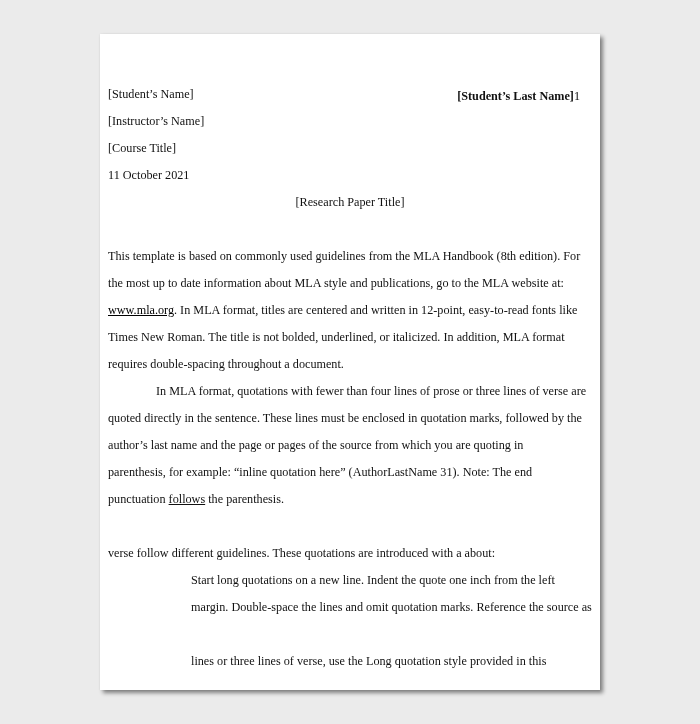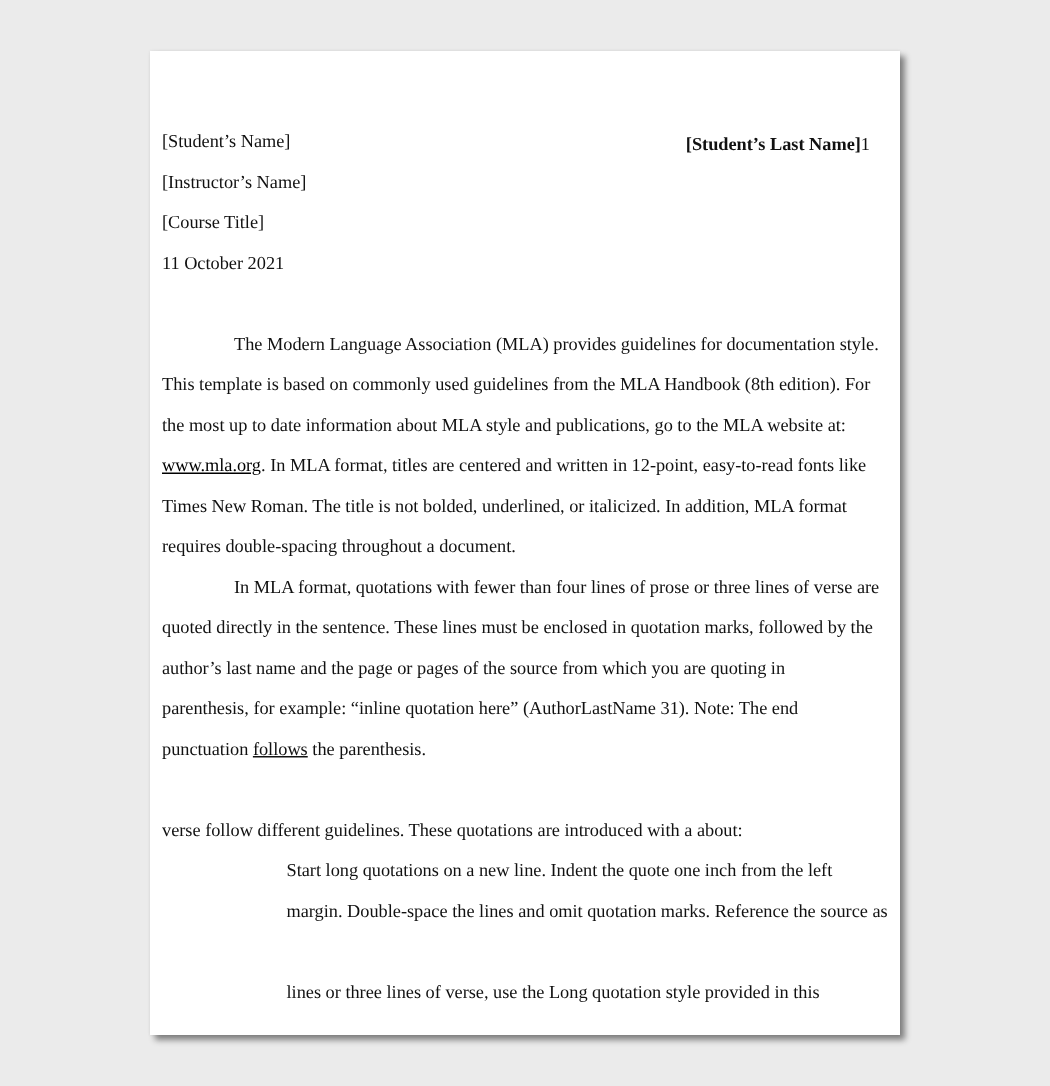--- a/index.html
+++ b/index.html
@@ -51,22 +51,22 @@
 
   <div class="header">
     <b>[Student’s Last Name]</b><span>1</span>
   </div>
 
   <div class="line" style="top:52px">[Student’s Name]</div>
   <div class="line" style="top:79px">[Instructor’s Name]</div>
   <div class="line" style="top:106px">[Course Title]</div>
   <div class="line" style="top:133px">11 October 2021</div>
 
+  <div class="title-line" style="top:160px">[Research Paper Title]</div>
 
-  <div class="line" style="top:187px; left:56px">The Modern Language Association (MLA) provides guidelines for documentation style.</div>
   <div class="line" style="top:214px">This template is based on commonly used guidelines from the MLA Handbook (8th edition). For</div>
   <div class="line" style="top:241px">the most up to date information about MLA style and publications, go to the MLA website at:</div>
   <div class="line" style="top:268px">
     <a class="link">www.mla.org</a><span>. </span><span>In MLA format, titles are centered and written in 12-point, easy-to-read fonts like</span>
   </div>
   <div class="line" style="top:295px">Times New Roman. The title is not bolded, underlined, or italicized. In addition, MLA format</div>
   <div class="line" style="top:322px">requires double-spacing throughout a document.</div>
 
   <div class="line" style="top:349px; left:56px">In MLA format, quotations with fewer than four lines of prose or three lines of verse are</div>
   <div class="line" style="top:376px">quoted directly in the sentence. These lines must be enclosed in quotation marks, followed by the</div>

